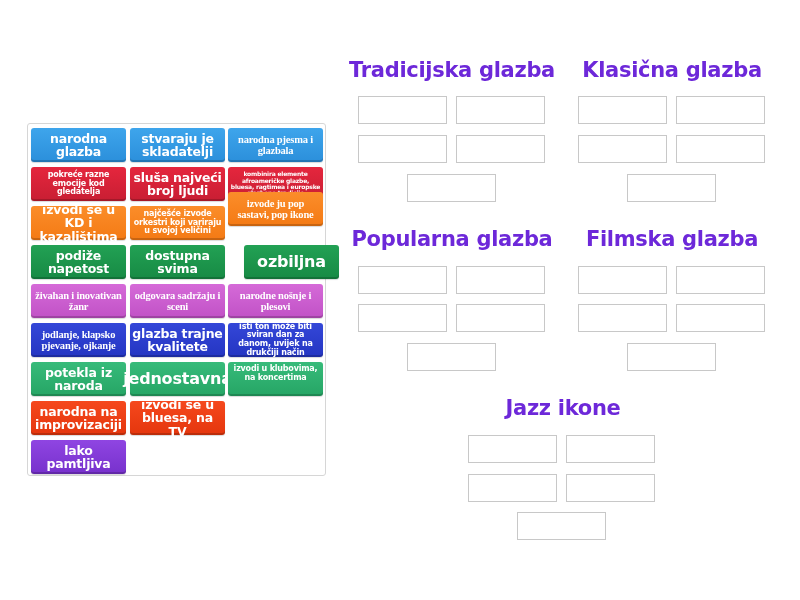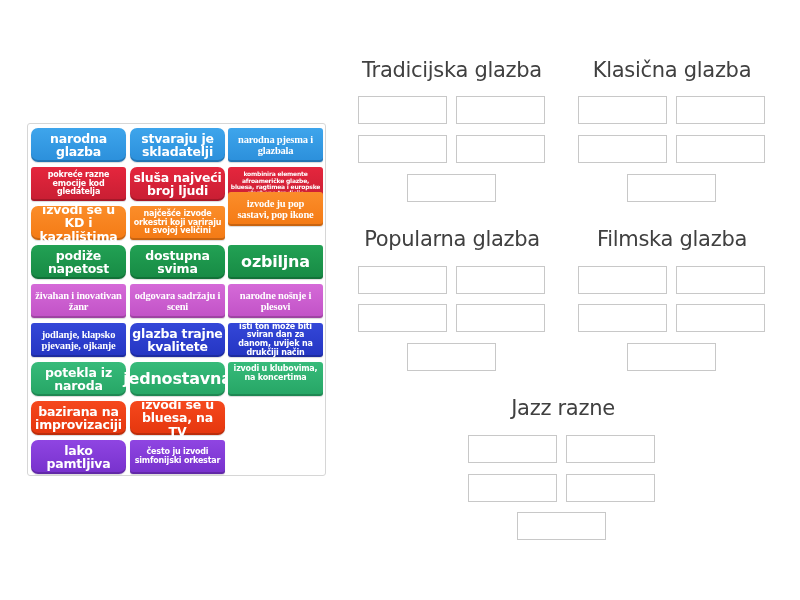--- a/index.html
+++ b/index.html
@@ -5,37 +5,37 @@
   html, body { margin:0; padding:0; }
   body { width:800px; height:600px; background:#ffffff; position:relative; overflow:hidden;
          font-family:"DejaVu Sans", sans-serif; }
   .pool { position:absolute; left:27px; top:123px; width:299px; height:353px;
           border:1px solid #d6d6d6; border-radius:3px; background:#fff; box-sizing:border-box; }
   .tile { position:absolute; width:95px; height:34px; border-radius:3px; color:#fff;
           display:flex; align-items:center; justify-content:center; text-align:center;
           font-weight:bold; line-height:1.08; box-sizing:border-box; padding:0 2px;
           box-shadow: inset 0 -2px 0 rgba(0,0,0,0.18), 0 1px 1px rgba(0,0,0,0.15);
           cursor:grab; letter-spacing:-0.2px; }
-  .fs-l { font-size:12.5px;border-radius:7px; }
-  .fs-xl { font-size:16px; }
+  .fs-l { font-size:12.5px; }
+  .fs-xl { font-size:16px;margin-left:16px; }
   .fs-m { font-size:10.5px;font-family:Liberation Serif, serif; }
   .fs-s { font-size:8px; }
   .fs-xs { font-size:6px; }
   .c-blue   { background:linear-gradient(#3ea5ec,#2b8fdb); }
   .c-red    { background:linear-gradient(#e5263d,#c81e33); }
   .c-orange { background:linear-gradient(#fb8d2a,#f47a14); }
   .c-green  { background:linear-gradient(#22a154,#178a44); }
   .c-pink   { background:linear-gradient(#d56ad8,#c152c6); }
   .c-navy   { background:linear-gradient(#3447d8,#2435c2); }
   .c-teal   { background:linear-gradient(#37bb7a,#26a565); }
   .c-redor  { background:linear-gradient(#f5481d,#e4360d); }
   .c-purple { background:linear-gradient(#8f45e2,#7731cc); }
 
   .group-title { position:absolute; font-family:"DejaVu Sans", sans-serif; font-size:21px;
-                 color:#404040; white-space:nowrap; transform:translateX(-50%); font-weight:normal; letter-spacing:-0.3px;text-align:center; }
+                 color:#6d28d9; white-space:nowrap; transform:translateX(-50%); font-weight:bold; letter-spacing:-0.3px;text-align:center; }
   .slot { position:absolute; width:89px; height:28px; border:1px solid #c8c8c8; background:#fff; box-sizing:border-box; }
 </style>
 </head>
 <body>
 
 <div class="pool">
 
   <div class="tile c-blue fs-l" style="left:3px;top:4px">narodna glazba</div>
   <div class="tile c-blue fs-l" style="left:102px;top:4px">stvaraju je skladatelji</div>
   <div class="tile c-blue fs-m" style="left:200px;top:4px">narodna pjesma i glazbala</div>
@@ -57,25 +57,24 @@
   <div class="tile c-pink fs-m" style="left:200px;top:160px">narodne nošnje i plesovi</div>
 
   <div class="tile c-navy fs-m" style="left:3px;top:199px">jodlanje, klapsko pjevanje, ojkanje</div>
   <div class="tile c-navy fs-l" style="left:102px;top:199px">glazba trajne kvalitete</div>
   <div class="tile c-navy fs-s" style="left:200px;top:199px">isti ton može biti sviran dan za danom, uvijek na drukčiji način</div>
 
   <div class="tile c-teal fs-l" style="left:3px;top:238px">potekla iz naroda</div>
   <div class="tile c-teal fs-l" style="left:102px;top:238px;font-size:16px">jednostavna</div>
   <div class="tile c-teal fs-s" style="left:200px;top:238px;align-items:flex-start;padding-top:3px">izvodi u klubovima, na koncertima</div>
 
-  <div class="tile c-redor fs-l" style="left:3px;top:277px">bazirana na improvizaciji</div>
+  <div class="tile c-redor fs-l" style="left:3px;top:277px">narodna na improvizaciji</div>
   <div class="tile c-redor fs-l" style="left:102px;top:277px">izvodi se u bluesa, na TV</div>
 
   <div class="tile c-purple fs-l" style="left:3px;top:316px">lako pamtljiva</div>
-  <div class="tile c-purple fs-s" style="left:102px;top:316px">često ju izvodi simfonijski orkestar</div>
 </div>
 
 <div class="group-title" style="left:452px;top:58px">Tradicijska glazba</div>
 <div class="slot" style="left:358px;top:96px"></div>
 <div class="slot" style="left:456px;top:96px"></div>
 <div class="slot" style="left:358px;top:135px"></div>
 <div class="slot" style="left:456px;top:135px"></div>
 <div class="slot" style="left:407px;top:174px"></div>
 
 <div class="group-title" style="left:672px;top:58px">Klasična glazba</div>
@@ -92,18 +91,18 @@
 <div class="slot" style="left:456px;top:304px"></div>
 <div class="slot" style="left:407px;top:343px"></div>
 
 <div class="group-title" style="left:672px;top:227px">Filmska glazba</div>
 <div class="slot" style="left:578px;top:266px"></div>
 <div class="slot" style="left:676px;top:266px"></div>
 <div class="slot" style="left:578px;top:304px"></div>
 <div class="slot" style="left:676px;top:304px"></div>
 <div class="slot" style="left:627px;top:343px"></div>
 
-<div class="group-title" style="left:563px;top:396px">Jazz razne</div>
+<div class="group-title" style="left:563px;top:396px">Jazz ikone</div>
 <div class="slot" style="left:468px;top:435px"></div>
 <div class="slot" style="left:566px;top:435px"></div>
 <div class="slot" style="left:468px;top:474px"></div>
 <div class="slot" style="left:566px;top:474px"></div>
 <div class="slot" style="left:517px;top:512px"></div>
 
 </body></html>

